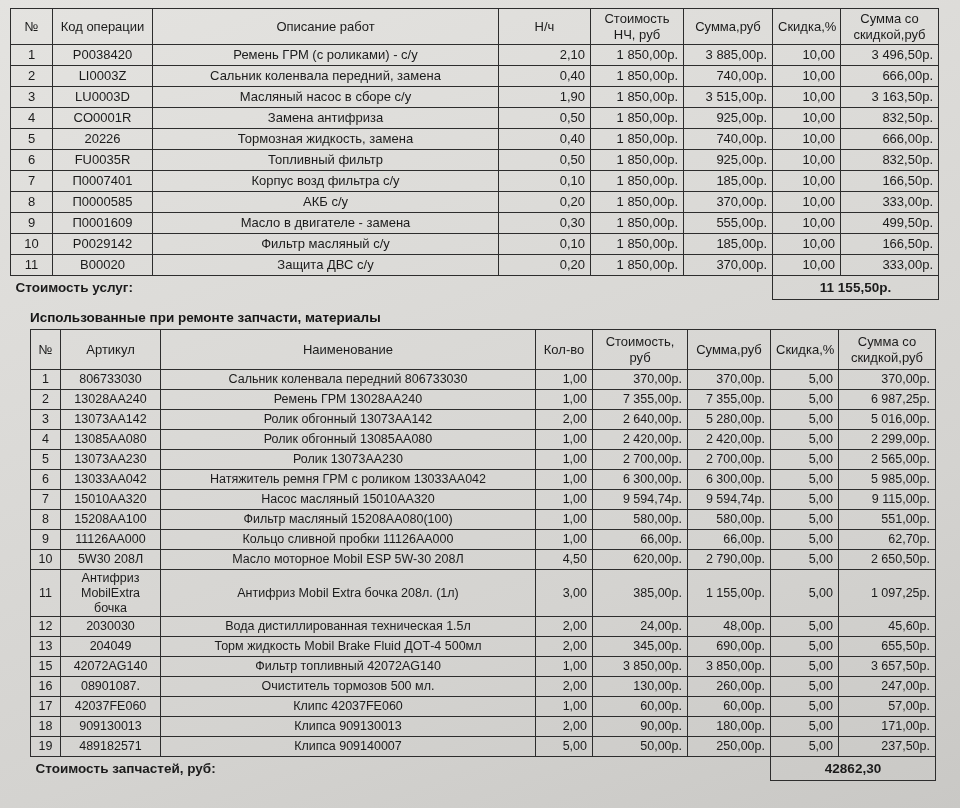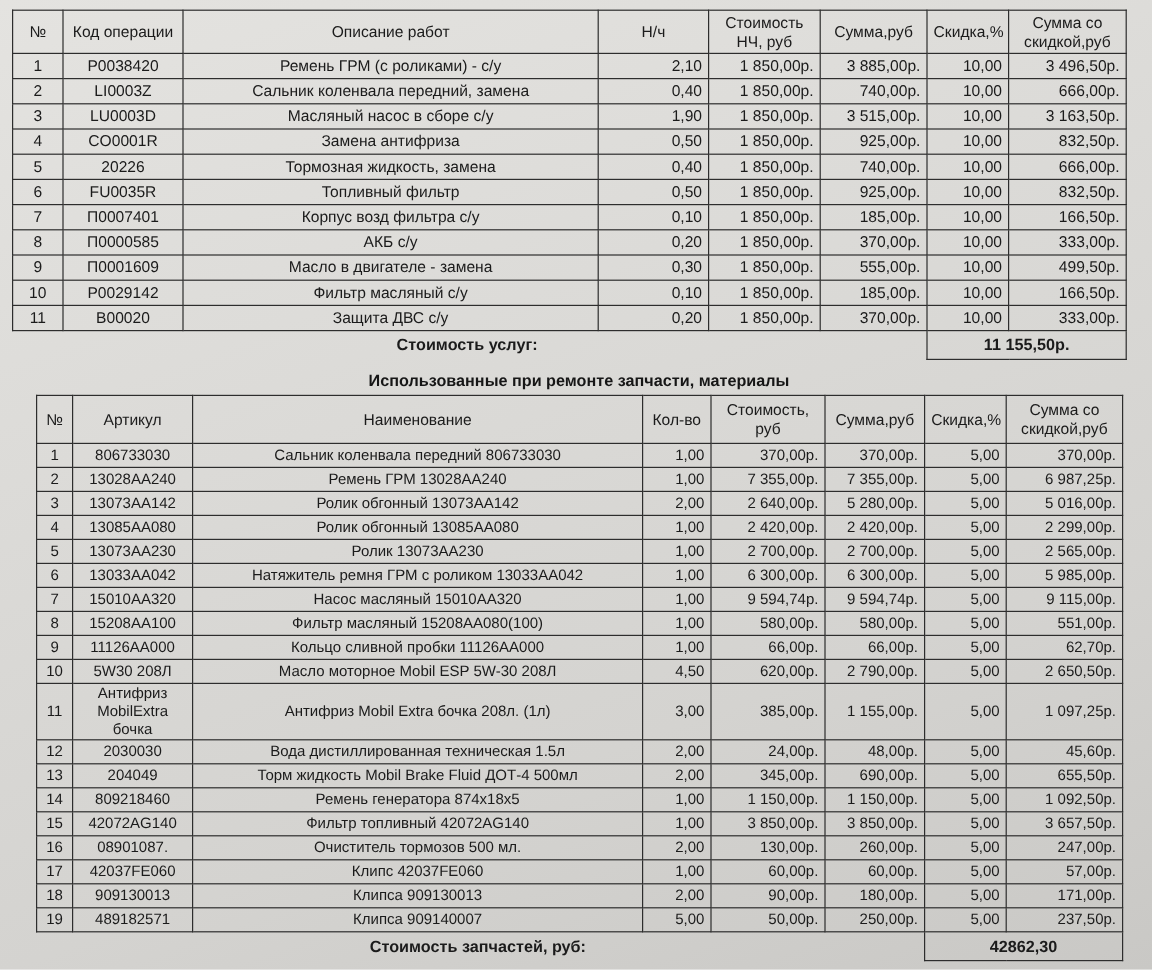--- a/index.html
+++ b/index.html
@@ -33,38 +33,37 @@
   #services-table tbody td { height: 21px; }
 
   
   #parts-table { margin: 4px 0 0 30px; width: 905px; }
   #parts-table thead th { height: 40px; }
   #parts-table tbody td { height: 20px; font-size: 12.5px; }
 
   
   tfoot td { border: none; }
   tfoot .total-label {
-    text-align: center;
+    text-align: left;
     font-weight: 700;
     padding-right: 9px;
     font-size: 13.5px;
     background: transparent;
   }
   tfoot .total-value {
     border: 1.8px solid #2d2d2d;
     text-align: center;
     font-weight: 700;
     font-size: 13.5px;
     height: 24px;
   }
 
   .section-title {
     width: 905px;
     margin: 10px 0 2px 30px;
-    text-align: center;
     font-weight: 700;
     font-size: 13.5px;
     color: #161616;
   }
 </style>
 </head>
 <body>
 
 <div class="page">
 
@@ -367,30 +366,20 @@
           <td>13</td>
           <td>204049</td>
           <td>Торм жидкость Mobil Brake Fluid ДОТ-4 500мл</td>
           <td>2,00</td>
           <td>345,00р.</td>
           <td>690,00р.</td>
           <td>5,00</td>
           <td>655,50р.</td>
         </tr>
         <tr>
-          <td>14</td>
-          <td>809218460</td>
-          <td>Ремень генератора 874x18x5</td>
-          <td>1,00</td>
-          <td>1 150,00р.</td>
-          <td>1 150,00р.</td>
-          <td>5,00</td>
-          <td>1 092,50р.</td>
-        </tr>
-        <tr>
           <td>15</td>
           <td>42072AG140</td>
           <td>Фильтр топливный 42072AG140</td>
           <td>1,00</td>
           <td>3 850,00р.</td>
           <td>3 850,00р.</td>
           <td>5,00</td>
           <td>3 657,50р.</td>
         </tr>
         <tr>

